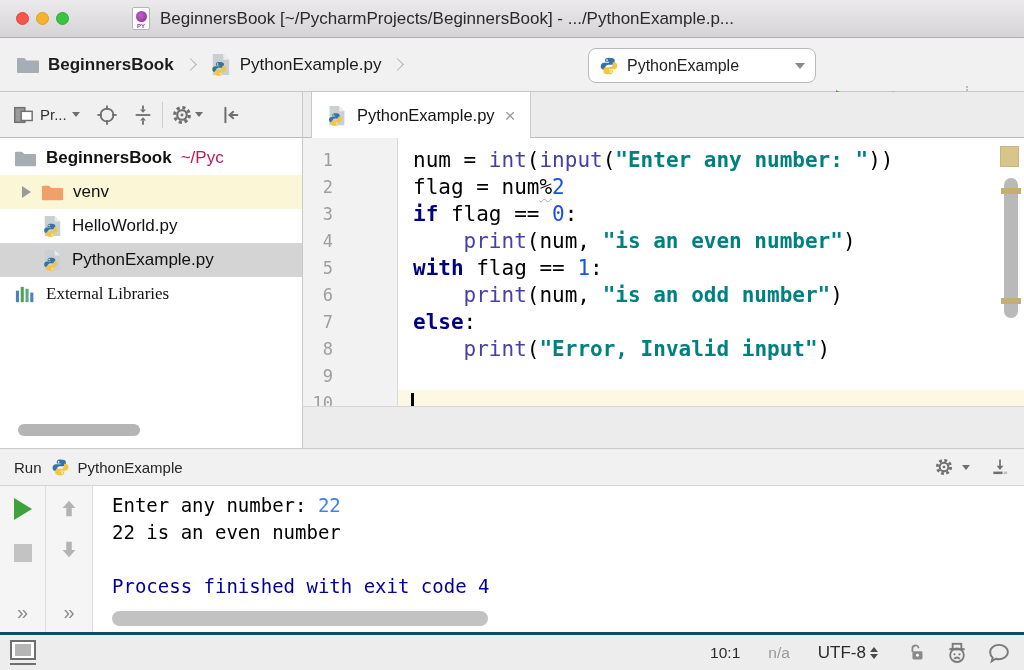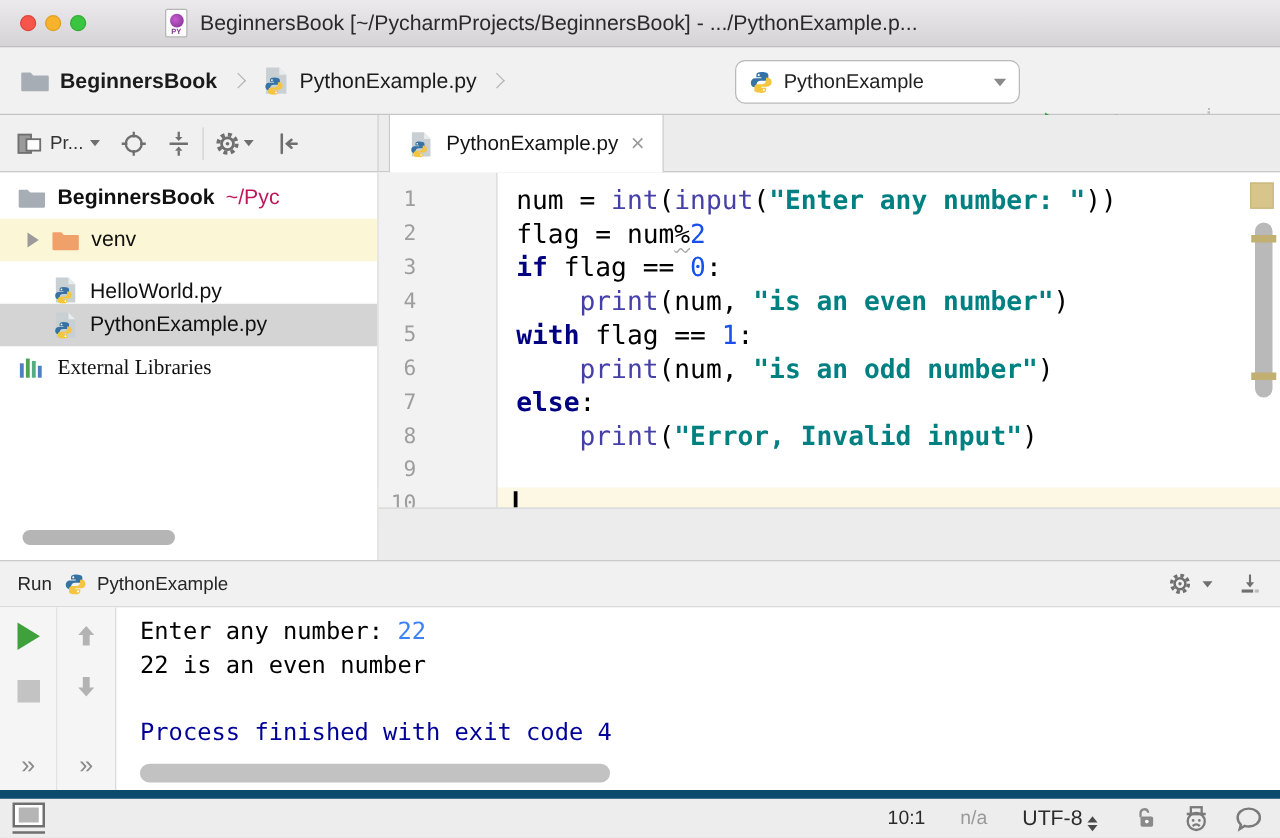--- a/index.html
+++ b/index.html
@@ -117,27 +117,27 @@
     border-left:18px solid #3ea13c; cursor:pointer; margin-top:12px; }
   #console-stop { width:18px; height:18px; background:#c3c3c3; margin-top:24px; }
   #console-out { position:absolute; left:112px; top:6px; font-family:"DejaVu Sans Mono", monospace;
     font-size:19px; }
   .console-line { height:27px; line-height:27px; white-space:pre; }
   #console-hscroll { position:absolute; left:112px; bottom:6px; width:376px; height:15px;
     background:#c2c2c2; border-radius:8px; }
 
   
   #statusbar { position:absolute; left:0; top:632px; width:1024px; height:38px; background:#eeedee;
-    border-top:7px solid #0c4a6e; display:flex; align-items:center; }
+    border-top:3px solid #0c4a6e; display:flex; align-items:center; }
   #statusbar .right { margin-left:auto; display:flex; align-items:center; margin-right:12px; }
   .sb-text { font-size:15.5px; color:#2b2b2b; }
   .sb-dim { color:#9a9a9a; }
   .sb-gap { width:28px; }
   .sb-gap-sm { width:16px; }
-  #encoding-wrap { display:flex; align-items:flex-end; }
+  #encoding-wrap { display:flex; align-items:center; }
   .updown { display:inline-flex; flex-direction:column; margin-left:4px; gap:2px; }
   .updown .u { width:0; height:0; border-left:4px solid transparent; border-right:4px solid transparent;
     border-bottom:5px solid #4a4a4a; }
   .updown .d { width:0; height:0; border-left:4px solid transparent; border-right:4px solid transparent;
     border-top:5px solid #4a4a4a; }
   #tw-switcher { margin-left:10px; position:relative; width:26px; height:25px; }
   #tw-switcher .box { position:absolute; left:0; top:0; width:26px; height:20px; border:2px solid #6f6f6f;
     background:#fff; }
   #tw-switcher .inner { position:absolute; left:5px; top:4px; width:16px; height:12px; background:#b5b5b5; }
   #tw-switcher .underline { position:absolute; left:0; bottom:0; width:26px; height:2px; background:#6f6f6f; }
@@ -305,21 +305,21 @@
             <span style="font-weight:bold">BeginnersBook</span>
             <span class="tree-suffix">~/Pyc</span>
           </div>
           <div class="tree-row hl" style="padding-left: 22px;">
             <span class="tree-arrow"></span>
             <svg class="tree-icon" width="23" height="23" viewBox="0 0 24 24">
               <use href="#folderpath" fill="#efa169"></use>
             </svg>
             <span>venv</span>
           </div>
-          <div class="tree-row" style="padding-left: 22px; align-items: flex-end;">
+          <div class="tree-row" style="padding-left: 22px;">
             <span class="tree-spacer"></span>
             <svg class="tree-icon" width="22" height="22" viewBox="0 0 24 24">
               <use href="#pyfile"></use>
             </svg>
             <span>HelloWorld.py</span>
           </div>
           <div class="tree-row sel" style="padding-left: 22px;">
             <span class="tree-spacer"></span>
             <svg class="tree-icon" width="22" height="22" viewBox="0 0 24 24">
               <use href="#pyfile"></use>

